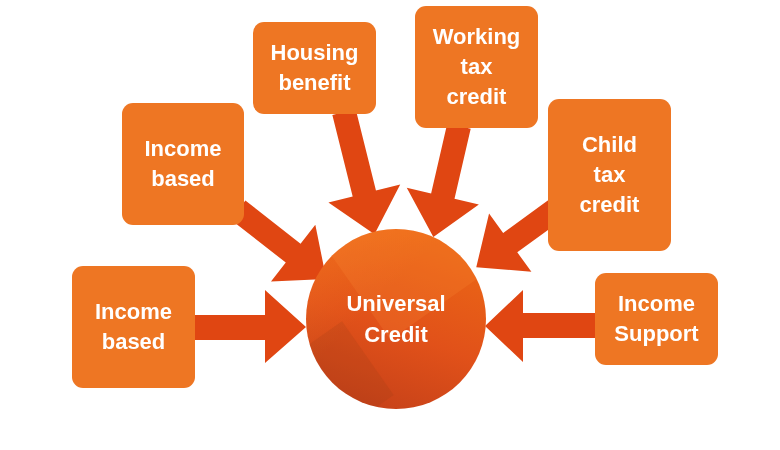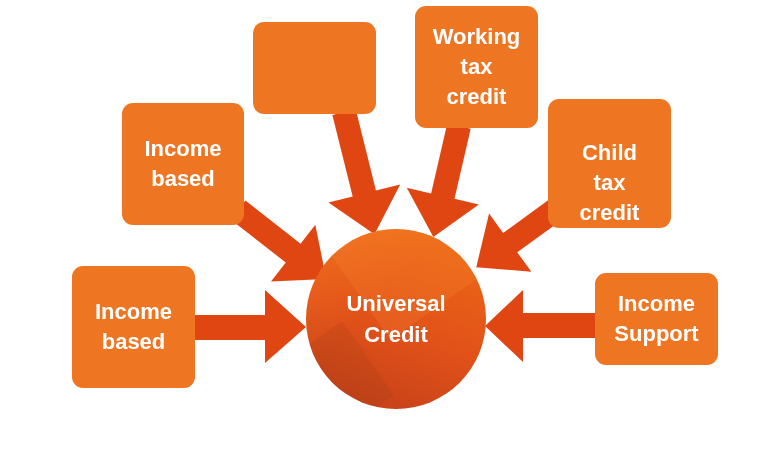--- a/index.html
+++ b/index.html
@@ -59,32 +59,34 @@
 
 <div class="box" style="left:122px; top:103px; width:122px; height:122px;">
   <div>
     <span>Income</span>
     <span>based</span>
   </div>
 </div>
 
 <div class="box" style="left:253px; top:22px; width:123px; height:92px;">
   <div>
+    <span>Housing</span>
+    <span>benefit</span>
   </div>
 </div>
 
 <div class="box" style="left:415px; top:6px; width:123px; height:122px;">
   <div>
     <span>Working</span>
     <span>tax</span>
     <span>credit</span>
   </div>
 </div>
 
-<div class="box" style="left:548px; top:99px; width:123px; height:129px;align-items:flex-end;">
+<div class="box" style="left:548px; top:99px; width:123px; height:152px;">
   <div>
     <span>Child</span>
     <span>tax</span>
     <span>credit</span>
   </div>
 </div>
 
 <div class="box" style="left:595px; top:273px; width:123px; height:92px;">
   <div>
     <span>Income</span>

